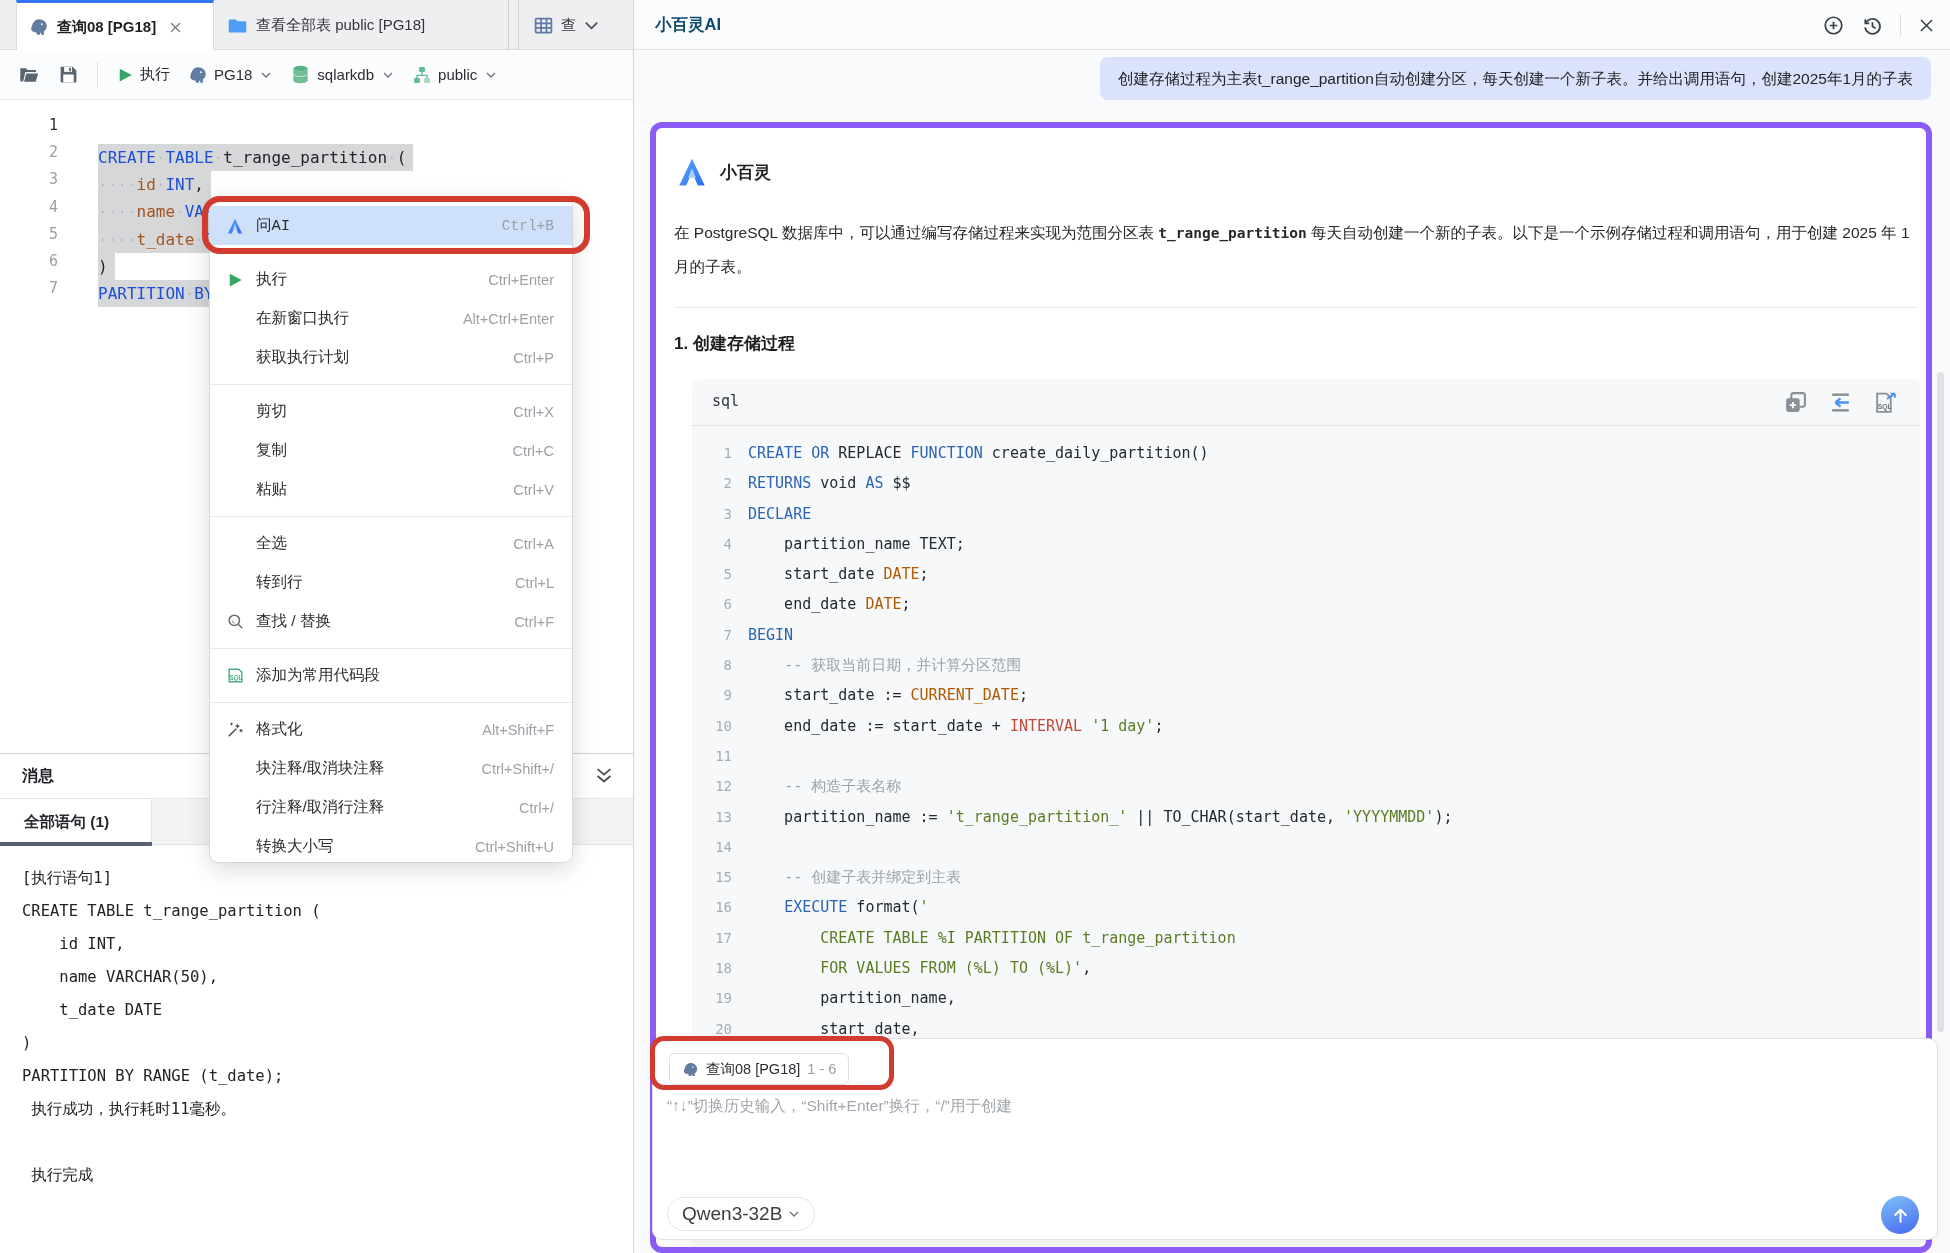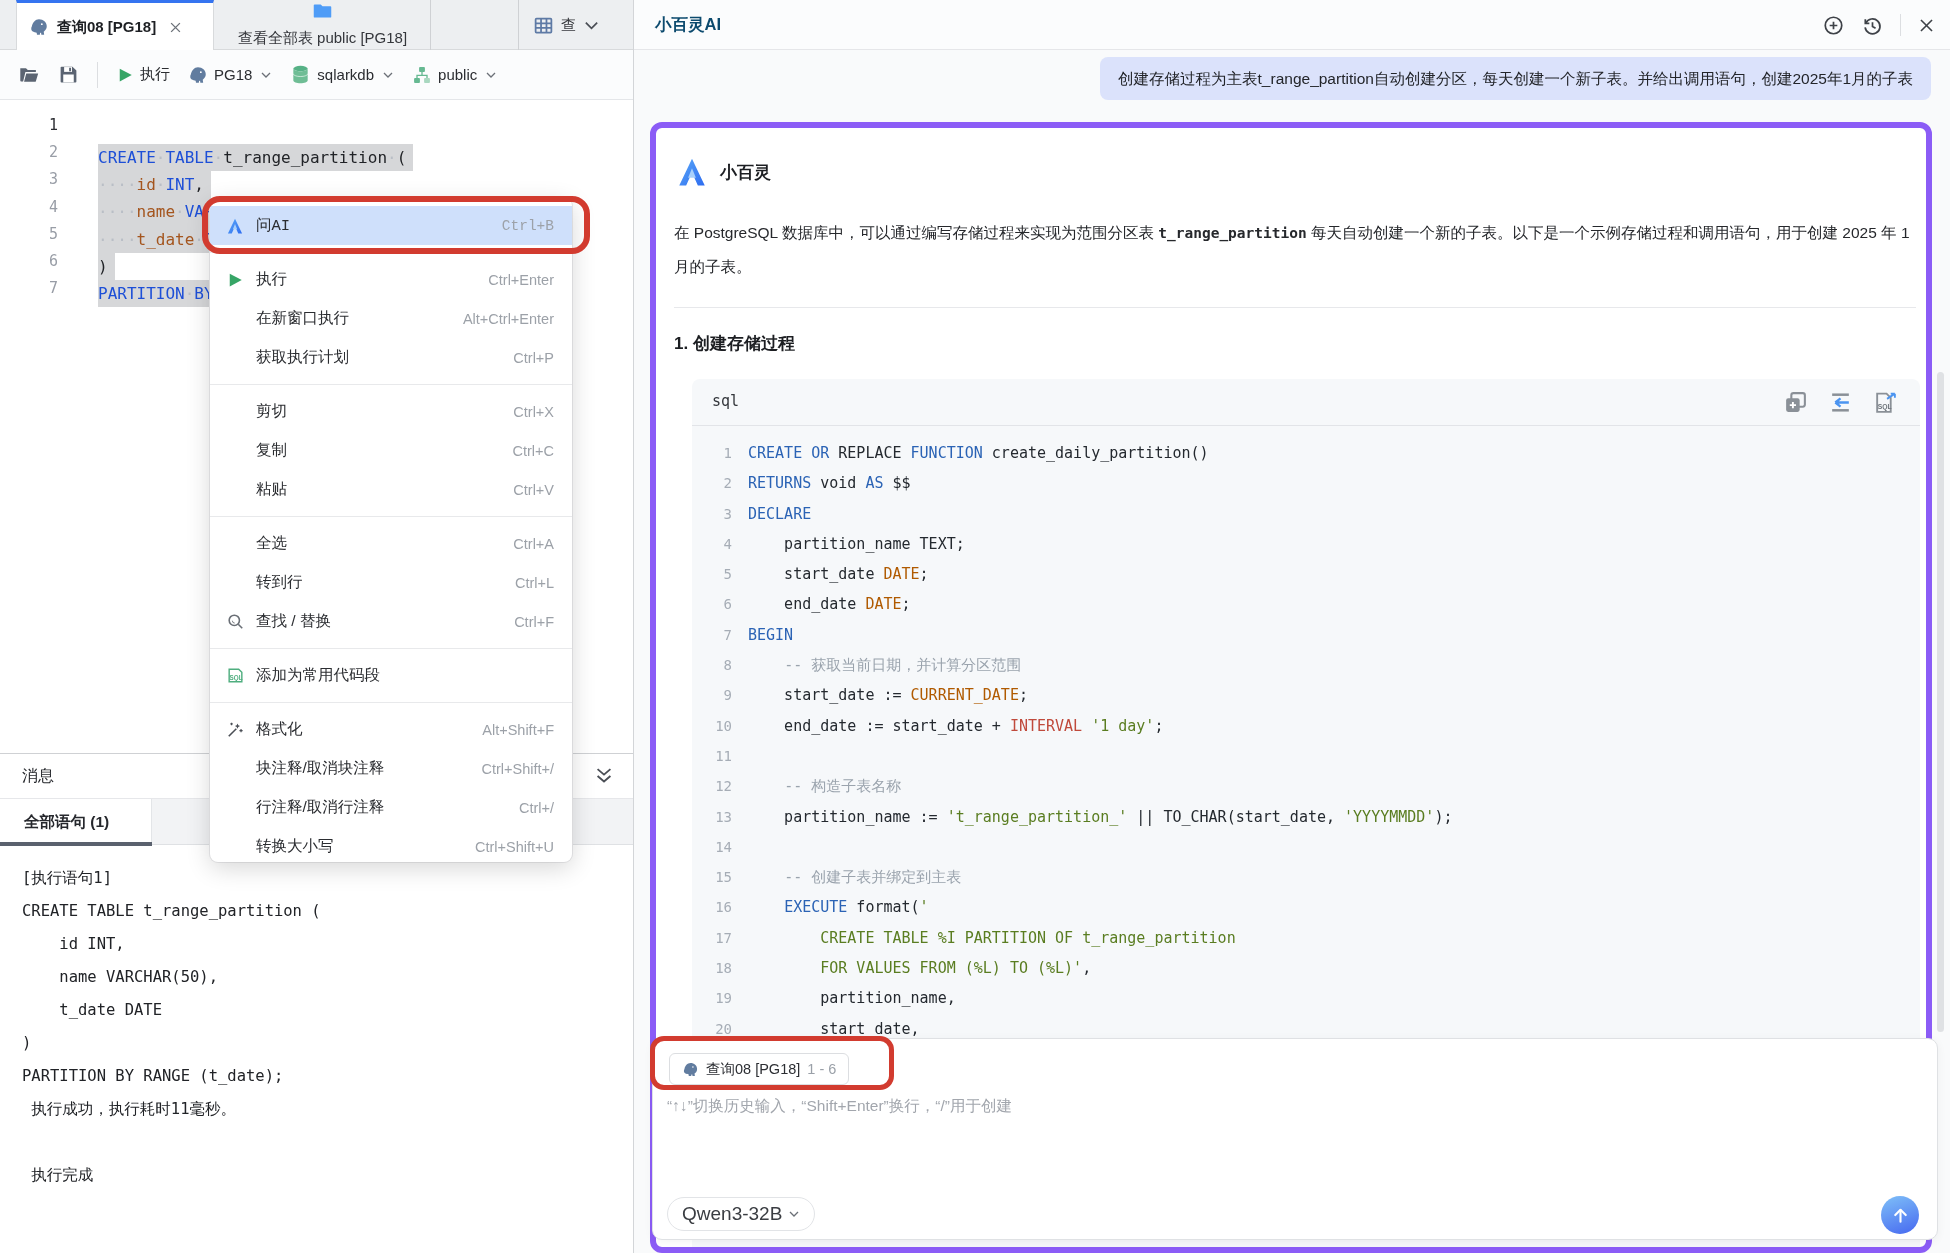--- a/index.html
+++ b/index.html
@@ -9,21 +9,21 @@
   .abs{position:absolute;}
 
   
   .left{left:0;top:0;width:633px;height:1253px;background:#fff;}
   .vdivider{left:633px;top:0;width:1px;height:1253px;background:#d3d5d8;z-index:5;}
 
   .tabbar{left:0;top:0;width:633px;height:50px;background:#edeff1;border-bottom:1px solid #d8dadc;}
   .tab{position:absolute;top:0;height:50px;display:flex;align-items:center;gap:8px;padding:0 12px;font-size:15px;}
   .tab.active{left:16px;width:198px;background:#fff;border-top:3px solid var(--c-accent_blue,#3574f0);
               border-left:1px solid #d8dadc;border-right:1px solid #d8dadc;height:51px;font-weight:bold;color:#1d1f23;}
-  .tab.inactive{left:215px;width:216px;color:#34363b;border-right:1px solid #cfd1d4;flex-direction:column;}
+  .tab.inactive{left:215px;width:294px;color:#34363b;border-right:1px solid #cfd1d4;}
   .tab-overflow{position:absolute;left:518px;top:0;height:50px;width:115px;display:flex;align-items:center;gap:7px;
                 padding-left:14px;border-left:1px solid #cfd1d4;font-size:15px;color:#34363b;}
   .tab .close{margin-left:4px;display:flex;}
 
   .toolbar{left:0;top:50px;width:633px;height:50px;background:#fbfcfd;border-bottom:1px solid #e4e6e9;
            display:flex;align-items:center;font-size:15px;color:#2b2d31;}
   .tbtn{display:flex;align-items:center;gap:6px;margin-left:18px;}
   .tsep{width:1px;height:26px;background:#dcdee1;margin-left:18px;}
   .chev{display:flex;margin-left:2px;}
 
@@ -38,21 +38,21 @@
   .tk-ek{color:var(--c-editor_keyword,#1d4fd7);}
   .tk-ep{color:#212327;}
   .tk-ef{color:#a4551e;text-align:center;}
   .tk-en{color:#9a7b00;}
   .tk-ed{color:#b9bec6;}
 
   
   .messages{left:0;top:753px;width:633px;height:500px;background:#fff;border-top:1px solid #cfd1d4;}
   .msg-head{position:absolute;left:0;top:0;width:633px;height:44px;display:flex;align-items:center;
             justify-content:space-between;padding:0 18px 0 22px;}
-  .msg-title{font-size:16px;font-weight:normal;color:#1f2126;}
+  .msg-title{font-size:16px;font-weight:bold;color:#1f2126;}
   .msg-tabs{position:absolute;left:0;top:44px;width:633px;height:47px;background:#f2f3f5;border-top:1px solid #e6e7ea;border-bottom:1px solid #dfe1e4;}
   .msg-tab{position:absolute;left:0;top:0;width:152px;height:46px;background:#fff;display:flex;align-items:center;
            padding-left:24px;font-size:15.5px;font-weight:bold;color:#26282d;border-right:1px solid #e3e5e8;}
   .msg-tab-underline{position:absolute;left:0;top:43px;width:152px;height:4px;background:#5a616e;}
   .msg-body{position:absolute;left:22px;top:108px;width:590px;font-size:15.5px;line-height:33px;white-space:pre;
             font-family:"DejaVu Sans Mono","Liberation Mono",monospace;color:#212327;}
   .msg-line{min-height:33px;}
 
   
   .menu{left:210px;top:198px;width:362px;height:664px;background:#fff;border-radius:8px;z-index:50;

